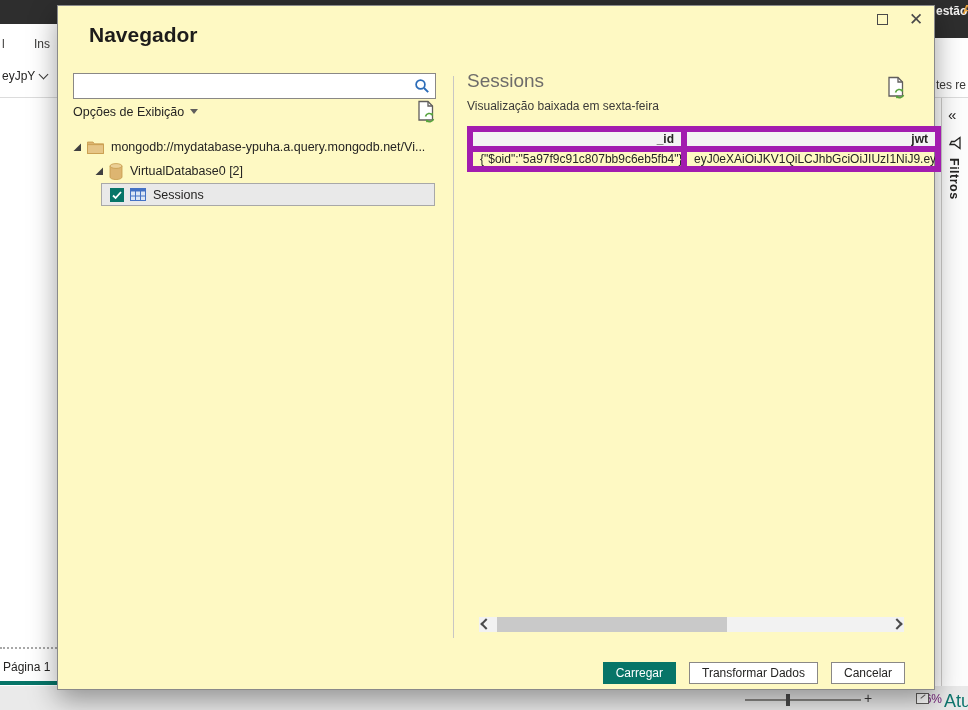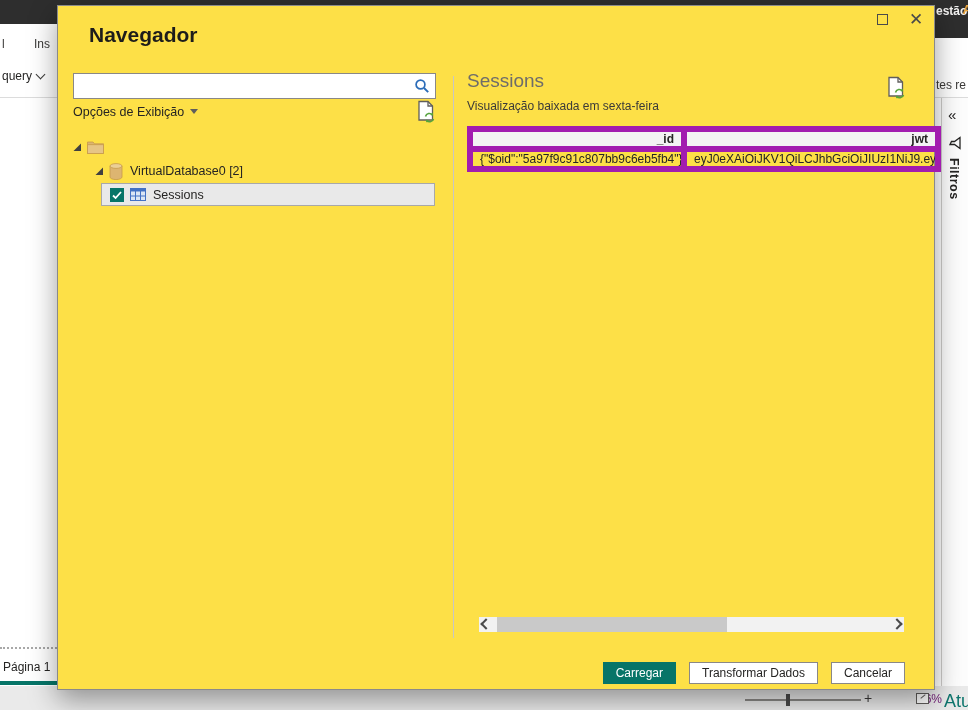--- a/index.html
+++ b/index.html
@@ -35,21 +35,21 @@
   .zoom-track { left:745px; top:699px; width:116px; height:2px; background:#8a8886; }
   .zoom-thumb { left:786px; top:694px; width:4px; height:12px; background:#4a4a4a; }
   .zoom-plus { left:864px; top:690px; font-size:14px; color:#3b3a39; }
   .zoom-pct  { left:879px; top:692px; font-size:12px; color:#701a75;margin-left:39px; }
   .fit-icon  { left:916px; top:693px; width:13px; height:11px; border:1px solid #605e5c; background:#fff; }
   .fit-icon i{ position:absolute; left:3px; top:2px; width:6px; height:0; border-top:1.5px solid #605e5c; transform:rotate(-40deg); }
   .status-frag { left:944px; top:691px; font-size:18px; color:#0f766e; }
 
   
   #dialog { position:absolute; left:57px; top:5px; width:878px; height:685px; z-index:10;
-    background:#fde047; border:1px solid #8a8a8a; box-shadow:0 10px 26px rgba(0,0,0,.38); }
+    background:#fef9c3; border:1px solid #8a8a8a; box-shadow:0 10px 26px rgba(0,0,0,.38); }
   .dlg-title { left:31px; top:17px; font-size:21px; font-weight:bold; color:#1d1c1b; }
   .btn-max { left:815px; top:6px; width:20px; height:18px; cursor:pointer; }
   .btn-max i { position:absolute; left:4px; top:2px; width:11px; height:11px; border:1.4px solid #4a4a4a; }
   .btn-close { left:847px; top:3px; width:22px; height:22px; font-size:17px; color:#4a4a4a;
     text-align:center; line-height:22px; cursor:pointer; }
 
   .search-box { left:15px; top:67px; width:363px; height:26px; border:1px solid #8a8886; background:#fff; }
   .search-box input { position:absolute; left:4px; top:1px; width:330px; height:22px; border:none; outline:none;
     font-size:12.5px; font-family:"Liberation Sans",sans-serif; }
   .search-ic { position:absolute; right:5px; top:4px; }
@@ -101,21 +101,21 @@
 <div id="bg">
   <div class="abs titlebar"></div>
   <div class="abs titlebar-right">
     <span class="txt">estão</span>
     <span class="brand">A</span>
   </div>
 
   <span class="abs ribbon-frag" style="left:2px;top:37px;">l</span>
   <span class="abs ribbon-frag" style="left:34px;top:37px;">Ins</span>
   <span class="abs ribbon-frag" style="left:2px;top:69px;color:#252423;">
-    <span>query</span><span class="chev-down"></span>
+    <span>eyJpY</span><span class="chev-down"></span>
   </span>
   <span class="abs ribbon-frag" style="left:936px;top:78px;">tes re</span>
   <div class="abs ribbon-border"></div>
 
   <div class="abs filters-panel">
     <span class="collapse-ic">«</span>
     <svg class="funnel" width="14" height="14" viewBox="0 0 14 14">
       <g transform="rotate(90 7 7)">
         <path d="M1.5 2 H12.5 L8.5 7.5 V12 L5.5 10.5 V7.5 Z" fill="none" stroke="#252423" stroke-width="1.3"></path>
       </g>
@@ -168,20 +168,21 @@
   </svg>
 
   <div class="tree-row tr-root">
     <svg class="expander" viewBox="0 0 10 10">
       <polygon points="9,1.5 9,9 1.5,9" fill="#404040"></polygon>
       </svg>
     <svg class="tree-ic" width="17" height="14" viewBox="0 0 17 14">
       <path d="M0.5 2 h5.5 l1.5 1.8 h9 v9.7 h-16 Z" fill="#DDB571" stroke="#C79B4B" stroke-width="0.8"></path>
       <rect x="0.5" y="4.7" width="16" height="8.8" fill="#E6C586" stroke="#C79B4B" stroke-width="0.8"></rect>
     </svg>
+    <span class="tree-label">mongodb://mydatabase-ypuha.a.query.mongodb.net/Vi...</span>
   </div>
 
   <div class="tree-row tr-db">
     <svg class="expander" viewBox="0 0 10 10">
       <polygon points="9,1.5 9,9 1.5,9" fill="#404040"></polygon>
       </svg>
     <svg class="tree-ic" width="14" height="17" viewBox="0 0 14 17">
       <path d="M1 3 v11 a6 2.6 0 0 0 12 0 v-11 Z" fill="#DDB571" stroke="#C79B4B" stroke-width="0.8"></path>
       <ellipse cx="7" cy="3" rx="6" ry="2.4" fill="#EBCF96" stroke="#C79B4B" stroke-width="0.8"></ellipse>
     </svg>

